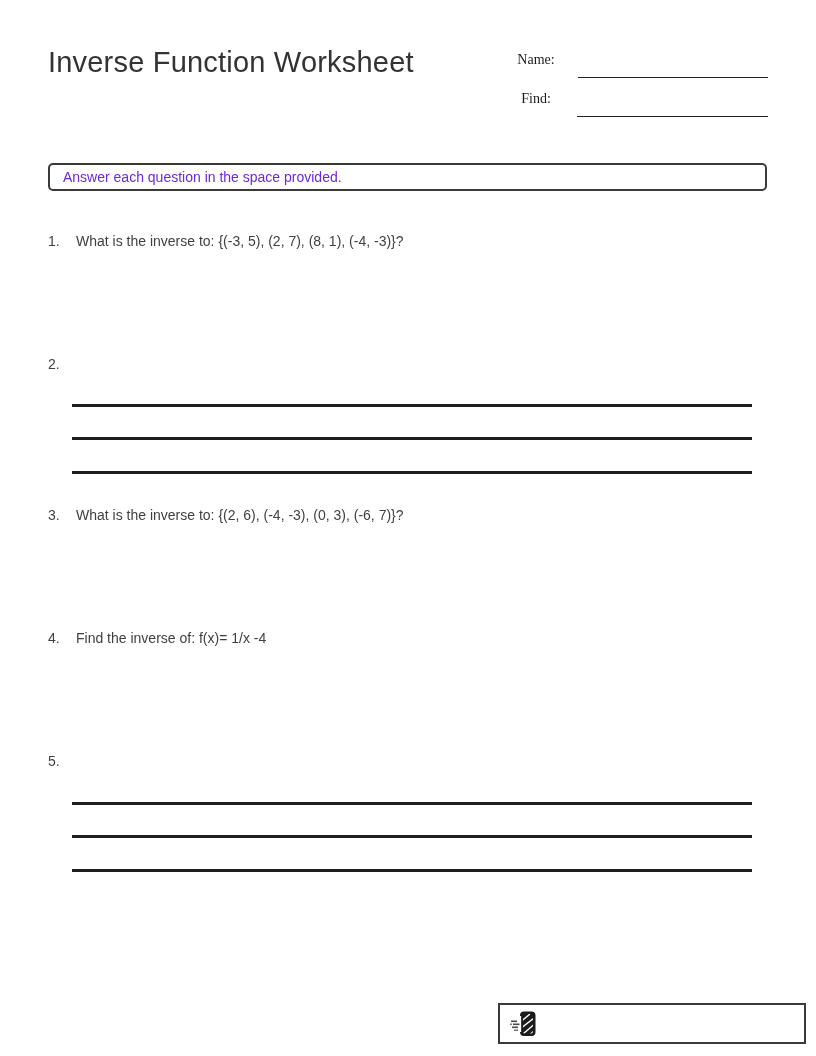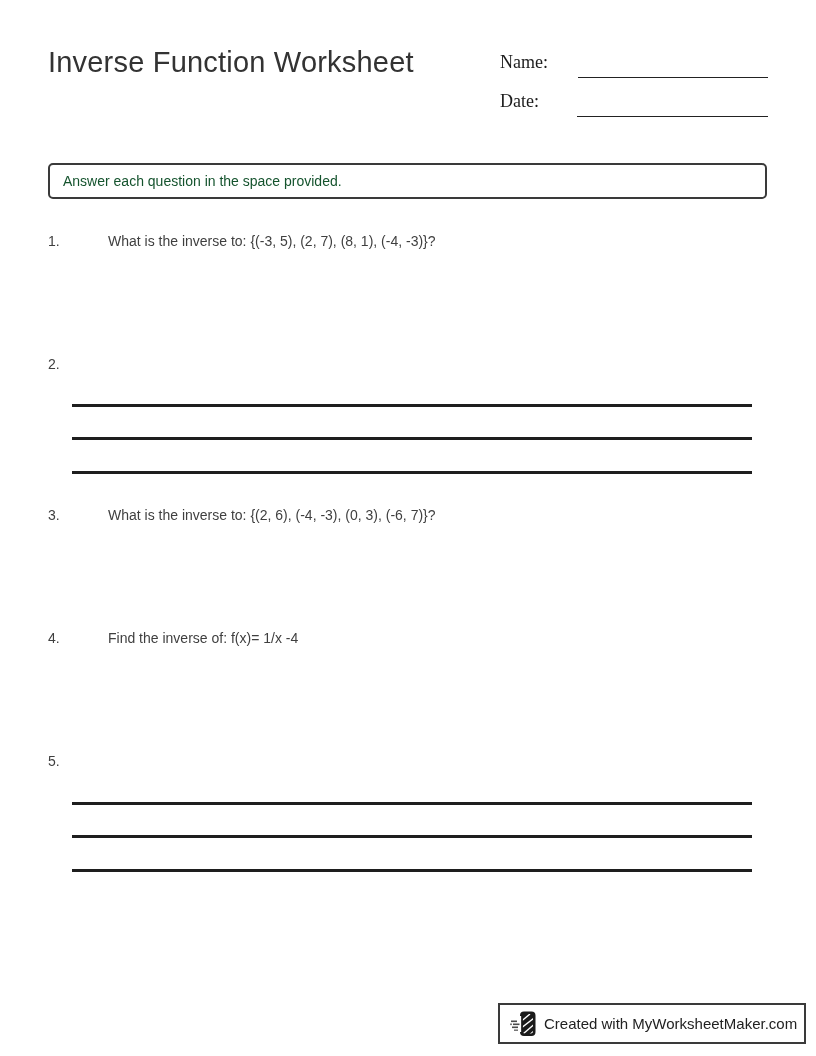--- a/index.html
+++ b/index.html
@@ -17,60 +17,60 @@
     left: 48px;
     top: 46px;
     font-size: 29px;
     font-weight: 400;
     color: #333333;
     letter-spacing: 0.2px;
   }
   .field-label {
     position: absolute;
     width: 72px;
-    text-align: left;
+    text-align: center;
     font-family: "Liberation Serif", serif;
-    font-size: 18px;
+    font-size: 14px;
     color: #1c1c1c;
   }
   .field-label.name { left: 500px; top: 52px; }
   .field-label.date { left: 500px; top: 91px; }
   .field-line {
     position: absolute;
     border-top: 1.5px solid #222222;
     height: 0;
   }
   .field-line.name { left: 578px; top: 77px; width: 190px; }
   .field-line.date { left: 577px; top: 116px; width: 191px; }
   .instruction-box {
     position: absolute;
     left: 48px;
     top: 163px;
     width: 719px;
-    height: 36px;
+    height: 28px;
     border: 2px solid #3a3a3a;
     border-radius: 5px;
     display: flex;
     align-items: center;
     padding-left: 13px;
     font-size: 14px;
-    color: #14532d;
+    color: #6d28d9;
     background: #ffffff;
   }
   .question {
     position: absolute;
     left: 48px;
     right: 48px;
     display: flex;
     font-size: 14px;
     color: #3f3f3f;
     line-height: 18px;
   }
   .q-number { width: 28px; flex: 0 0 28px; }
-  .q-text { flex: 1; margin-left: 32px; }
+  .q-text { flex: 1; }
   .question.q1 { top: 232px; }
   .question.q2 { top: 355px; }
   .question.q3 { top: 506px; }
   .question.q4 { top: 629px; }
   .question.q5 { top: 752px; }
   .answer-line {
     position: absolute;
     left: 72px;
     width: 680px;
     height: 2.5px;
@@ -103,21 +103,21 @@
   .logo-icon { width: 27px; height: 28px; flex: 0 0 27px; }
 </style>
 </head>
 <body>
 
 <h1 class="page-title">Inverse Function Worksheet</h1>
 
 <span class="field-label name">Name:</span>
 <div class="field-line name"></div>
 
-<span class="field-label date">Date:</span>
+<span class="field-label date">Find:</span>
 <div class="field-line date"></div>
 
 <div class="instruction-box">
   <span>Answer each question in the space provided.</span>
 </div>
 
 <div class="question q1">
   <span class="q-number">1.</span>
   <span class="q-text">What is the inverse to: {(-3, 5), (2, 7), (8, 1), (-4, -3)}?</span>
 </div>
@@ -166,14 +166,13 @@
         <line x1="8" y1="14" x2="20" y2="4"></line>
         <line x1="10" y1="19" x2="24" y2="8"></line>
         <line x1="13" y1="24" x2="27" y2="12"></line>
         <line x1="17" y1="27" x2="29" y2="17"></line>
       </g>
       <rect x="11" y="2.5" width="13.5" height="22.5" rx="3" fill="none" stroke="#1b1b1b" stroke-width="2"></rect>
       <rect x="9.5" y="6" width="2.2" height="16" fill="#ffffff"></rect>
       <rect x="11.2" y="5" width="1.6" height="18" fill="#1b1b1b"></rect>
     </g>
   </svg>
-  <span class="footer-text">Created with MyWorksheetMaker.com</span>
 </div>
 
 </body></html>

